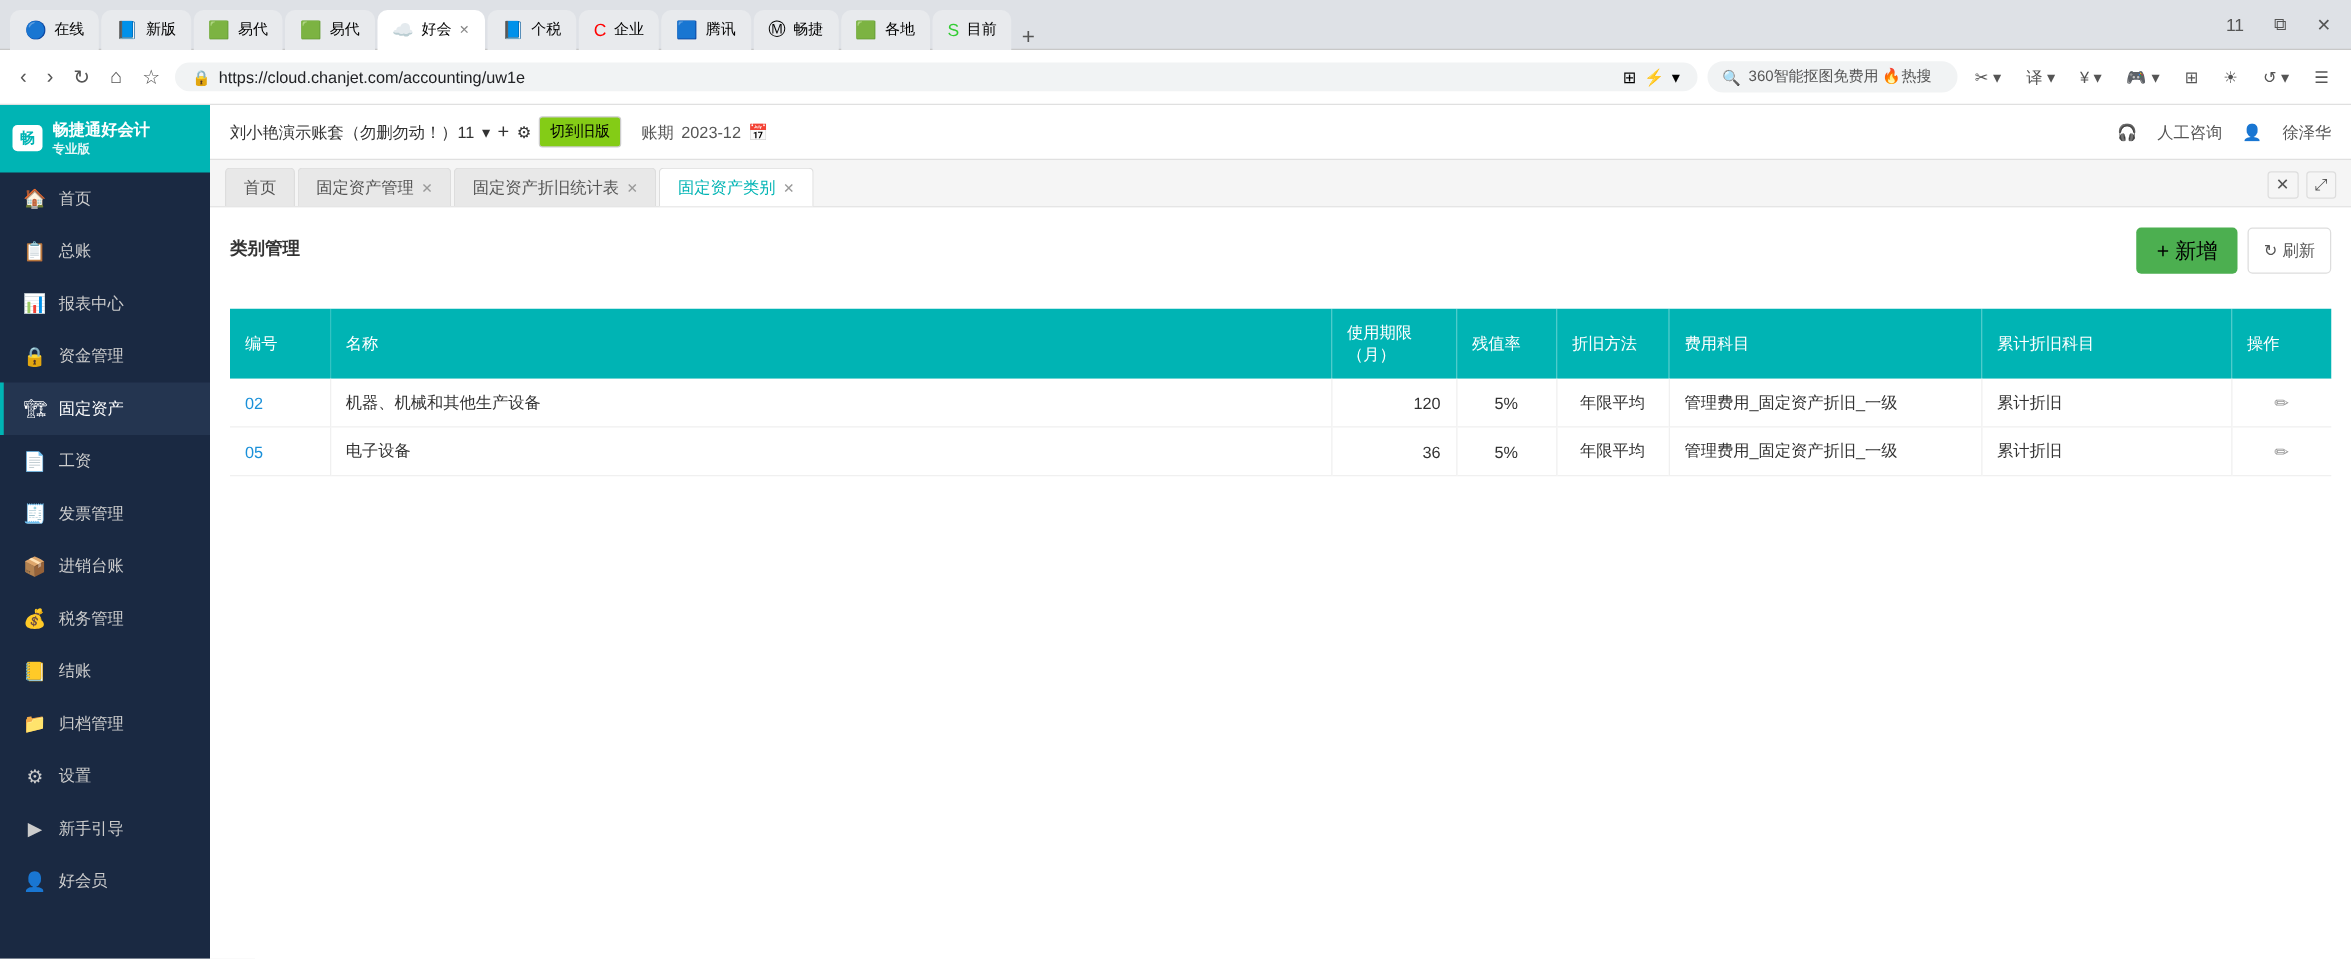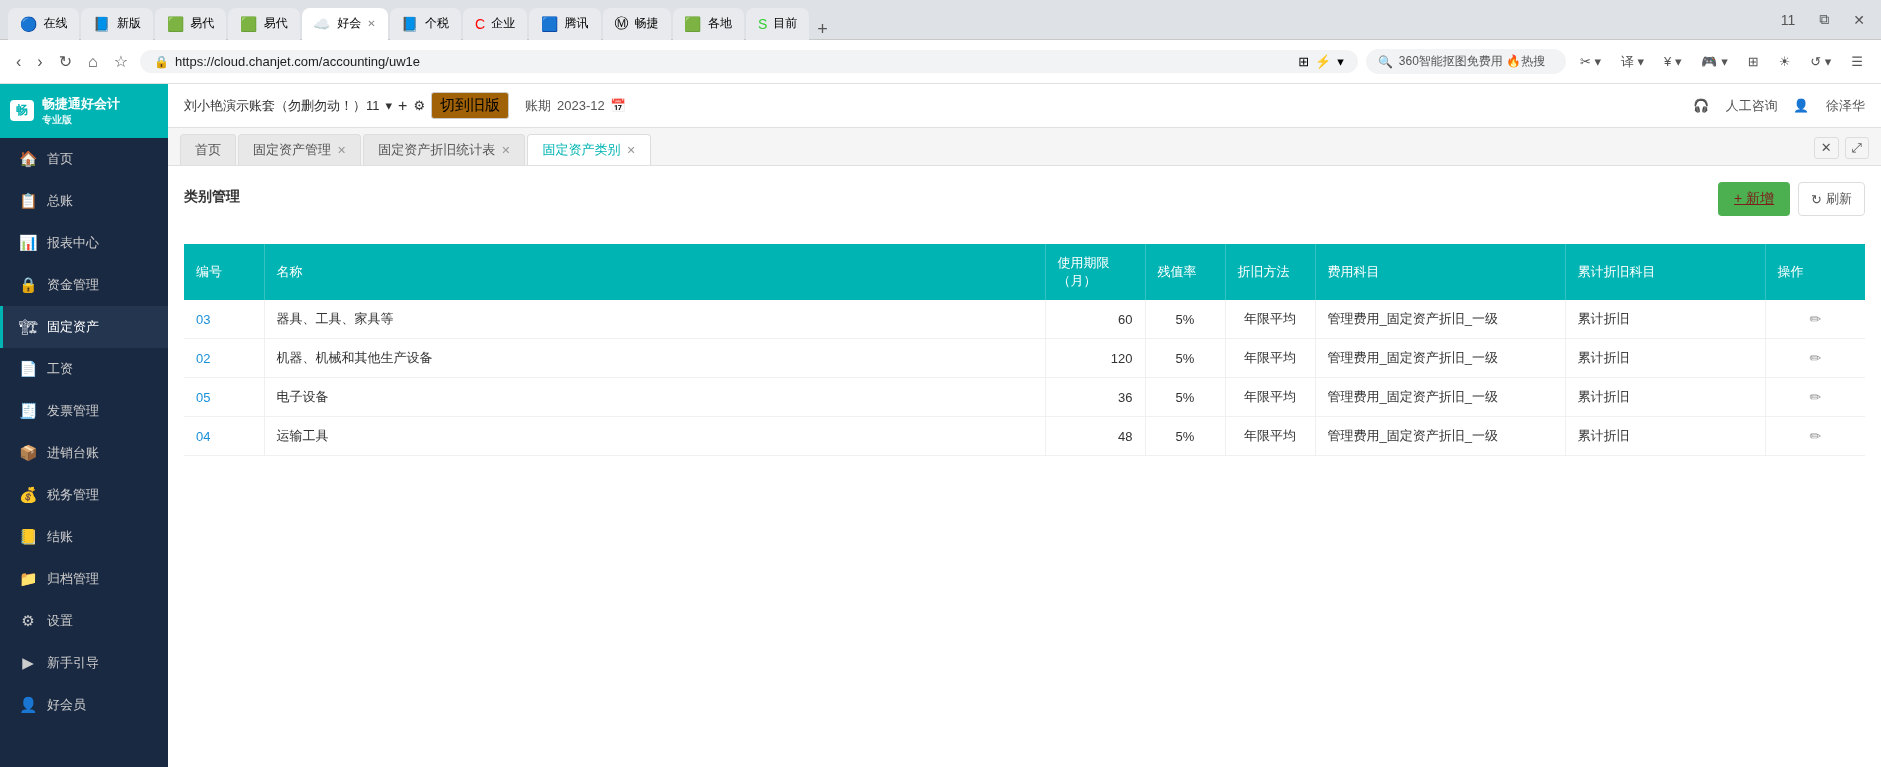--- a/index.html
+++ b/index.html
@@ -33,56 +33,56 @@
     .sidebar-item { display: flex; align-items: center; gap: 10px; padding: 12px 16px; cursor: pointer; color: #ccc; font-size: 13px; border-left: 3px solid transparent; }
     .sidebar-item.active { background: #243550; color: #fff; border-left: 3px solid #00b4b4; }
     .sidebar-item .icon { font-size: 15px; width: 18px; text-align: center; }
 
     
     .main-content { flex: 1; display: flex; flex-direction: column; overflow: hidden; background: #f5f5f5; }
 
     
     .app-header { background: #fff; height: 44px; display: flex; align-items: center; padding: 0 16px; gap: 16px; border-bottom: 1px solid #e0e0e0; font-size: 13px; }
     .user-info { display: flex; align-items: center; gap: 6px; color: #333; }
-    .version-btn { background: #a16207; border: 1px solid #ccc; border-radius: 3px; padding: 3px 8px; font-size: 15px; cursor: pointer; }
+    .version-btn { background: #84cc16; border: 1px solid #ccc; border-radius: 3px; padding: 3px 8px; font-size: 12px; cursor: pointer; }
     .period-info { display: flex; align-items: center; gap: 6px; color: #555; font-size: 13px; }
     .header-right { margin-left: auto; display: flex; align-items: center; gap: 16px; color: #555; font-size: 13px; }
 
     
     .page-tabs { background: #f5f5f5; display: flex; align-items: center; padding: 6px 12px 0; gap: 2px; border-bottom: 1px solid #e0e0e0; }
     .page-tab { display: flex; align-items: center; gap: 6px; padding: 6px 14px; border-radius: 4px 4px 0 0; font-size: 13px; cursor: pointer; background: #e8e8e8; color: #555; border: 1px solid #ddd; border-bottom: none; }
     .page-tab.active { background: #fff; color: #00b4b4; border-color: #ddd; }
     .page-tab .tab-close { font-size: 11px; color: #999; cursor: pointer; }
     .page-tab.no-close { color: #555; }
 
     
     .page-content { flex: 1; padding: 16px; overflow: auto; background: #fff; }
     .page-title { font-size: 14px; font-weight: bold; color: #333; margin-bottom: 16px; }
     .page-actions { display: flex; justify-content: flex-end; gap: 8px; margin-bottom: 12px; }
-    .btn-add { background: #4caf50; color: #7f1d1d; border: none; border-radius: 4px; padding: 7px 16px; font-size: 14px; cursor: pointer; display: flex; align-items: center; gap: 4px; text-decoration: underline; }
+    .btn-add { background: #4caf50; color: #000000; border: none; border-radius: 4px; padding: 7px 16px; font-size: 17px; cursor: pointer; display: flex; align-items: center; gap: 4px; }
     .btn-refresh { background: #fff; color: #555; border: 1px solid #ddd; border-radius: 4px; padding: 7px 12px; font-size: 13px; cursor: pointer; display: flex; align-items: center; gap: 4px; }
 
     
     .data-table { width: 100%; border-collapse: collapse; font-size: 13px; }
     .data-table thead tr { background: #00b4b4; color: #fff; margin-left: 36px; }
     .data-table thead th { padding: 10px 12px; text-align: left; font-weight: normal; border-right: 1px solid rgba(255,255,255,0.2); }
     .data-table thead th:last-child { border-right: none; }
     .data-table tbody tr { background: #fff; border-bottom: 1px solid #f0f0f0; }
     .data-table tbody td { padding: 10px 12px; color: #333; border-right: 1px solid #f0f0f0; }
     .data-table tbody td:last-child { border-right: none; }
     .code-link { color: #1a90d9; cursor: pointer; }
     .edit-icon { color: #999; cursor: pointer; font-size: 14px; }
     .th-code { width: 80px; }
     .th-name { min-width: 180px; }
     .th-period { width: 100px; text-align: center; }
     .th-rate { width: 80px; text-align: center; }
     .th-method { width: 90px; text-align: center; }
     .th-expense { width: 250px; }
     .th-accumulated { width: 200px; }
-    .th-action { width: 100px; text-align: center; }
+    .th-action { width: 80px; text-align: center; }
     .td-right { text-align: right; padding-right: 20px; }
     .td-center { text-align: center; }
 
     .window-controls { display: flex; gap: 8px; margin-left: 8px; }
     .win-btn { background: none; border: none; cursor: pointer; font-size: 14px; color: #555; padding: 4px 8px; }
   </style>
 </head>
 <body>
 
 <div class="browser-chrome">
@@ -305,57 +305,37 @@
             <th class="th-name">名称</th>
             <th class="th-period">使用期限（月）</th>
             <th class="th-rate">残值率</th>
             <th class="th-method">折旧方法</th>
             <th class="th-expense">费用科目</th>
             <th class="th-accumulated">累计折旧科目</th>
             <th class="th-action">操作</th>
           </tr>
         </thead>
         <tbody id="table-body">
-        <tr>
-      <td><span class="code-link">03</span></td>
-      <td>器具、工具、家具等</td>
-      <td class="td-right">60</td>
-      <td class="td-center">5%</td>
-      <td class="td-center">年限平均</td>
-      <td>管理费用_固定资产折旧_一级</td>
-      <td>累计折旧</td>
-      <td class="td-center"><span class="edit-icon">✏</span></td>
-    </tr>
             <tr>
       <td><span class="code-link">02</span></td>
       <td>机器、机械和其他生产设备</td>
       <td class="td-right">120</td>
       <td class="td-center">5%</td>
       <td class="td-center">年限平均</td>
       <td>管理费用_固定资产折旧_一级</td>
       <td>累计折旧</td>
       <td class="td-center"><span class="edit-icon">✏</span></td>
     </tr>
             <tr>
       <td><span class="code-link">05</span></td>
       <td>电子设备</td>
       <td class="td-right">36</td>
       <td class="td-center">5%</td>
       <td class="td-center">年限平均</td>
       <td>管理费用_固定资产折旧_一级</td>
       <td>累计折旧</td>
       <td class="td-center"><span class="edit-icon">✏</span></td>
     </tr>
-            <tr>
-      <td><span class="code-link">04</span></td>
-      <td>运输工具</td>
-      <td class="td-right">48</td>
-      <td class="td-center">5%</td>
-      <td class="td-center">年限平均</td>
-      <td>管理费用_固定资产折旧_一级</td>
-      <td>累计折旧</td>
-      <td class="td-center"><span class="edit-icon">✏</span></td>
-    </tr>
           </tbody>
       </table>
     </div>
   </div>
 </div>
 
 </body></html>

